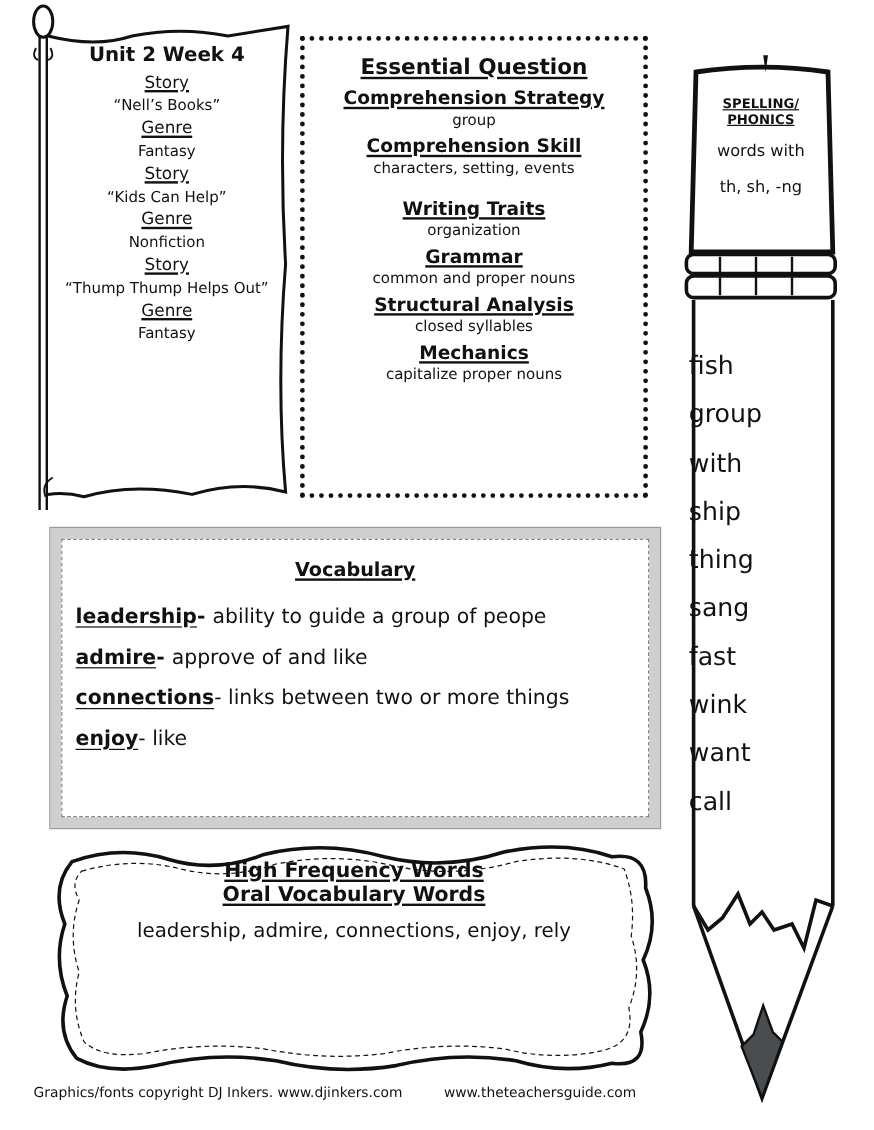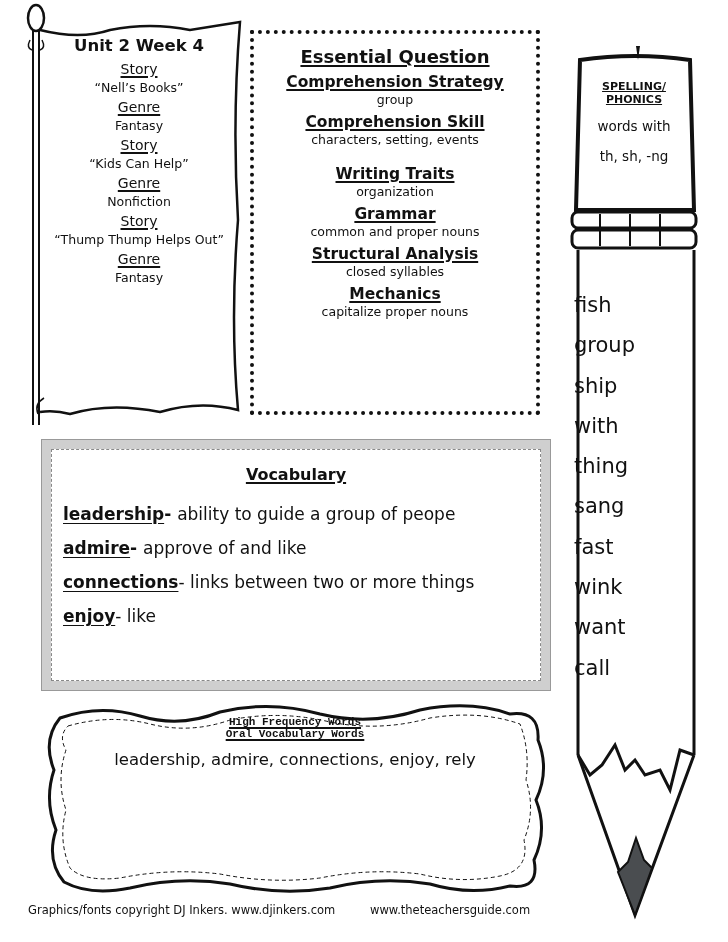--- a/index.html
+++ b/index.html
@@ -33,21 +33,21 @@
   #vocab-title { position: absolute; left: 0; right: 0; top: 16px; text-align: center;
                  font-weight: bold; font-size: 16px; }
   #vocab-list { position: absolute; left: 12px; top: 48px; right: 10px; }
   .vocab-row { font-size: 17px; height: 34px; line-height: 34px; white-space: nowrap; }
   .vocab-word { font-weight: bold; text-decoration: underline; text-underline-offset: 3px; }
 
   
   #hf-box { left: 40px; top: 700px; width: 510px; height: 196px; }
   #hf-box svg { position: absolute; left: 0; top: 0; }
   #hf-content { position: absolute; left: 0; right: 0; top: 16px; text-align: center; }
-  .hf-head { font-weight: bold; font-size: 11px; font-family: Liberation Mono, monospace; }
+  .hf-head { font-weight: bold; font-size: 17px; }
   .hf-val { font-size: 16.5px; margin: 10px 0 12px; }
 
   
   #footer-left { left: 28px; top: 903px; font-size: 11.5px; }
   #footer-right { left: 370px; top: 903px; font-size: 11.5px; }
 
   
   #pencil { left: 560px; top: 30px; width: 150px; height: 900px; }
   #pencil svg { position: absolute; left: 0; top: 0; }
   #pencil-cap { position: absolute; left: 14px; top: 50px; width: 120px; text-align: center; }
@@ -164,22 +164,22 @@
     <div id="pencil-label">
       <div>SPELLING/</div>
       <div>PHONICS</div>
     </div>
     <div class="cap-text">words with</div>
     <div class="cap-text" style="margin-top:14px">th, sh, -ng</div>
   </div>
   <div id="pencil-words">
     <div class="p-word">fish</div>
     <div class="p-word">group</div>
+    <div class="p-word">with</div>
     <div class="p-word">ship</div>
-    <div class="p-word">with</div>
     <div class="p-word">thing</div>
     <div class="p-word">sang</div>
     <div class="p-word">fast</div>
     <div class="p-word">wink</div>
     <div class="p-word">want</div>
     <div class="p-word">call</div>
   </div>
 </div>
 
 </body></html>

